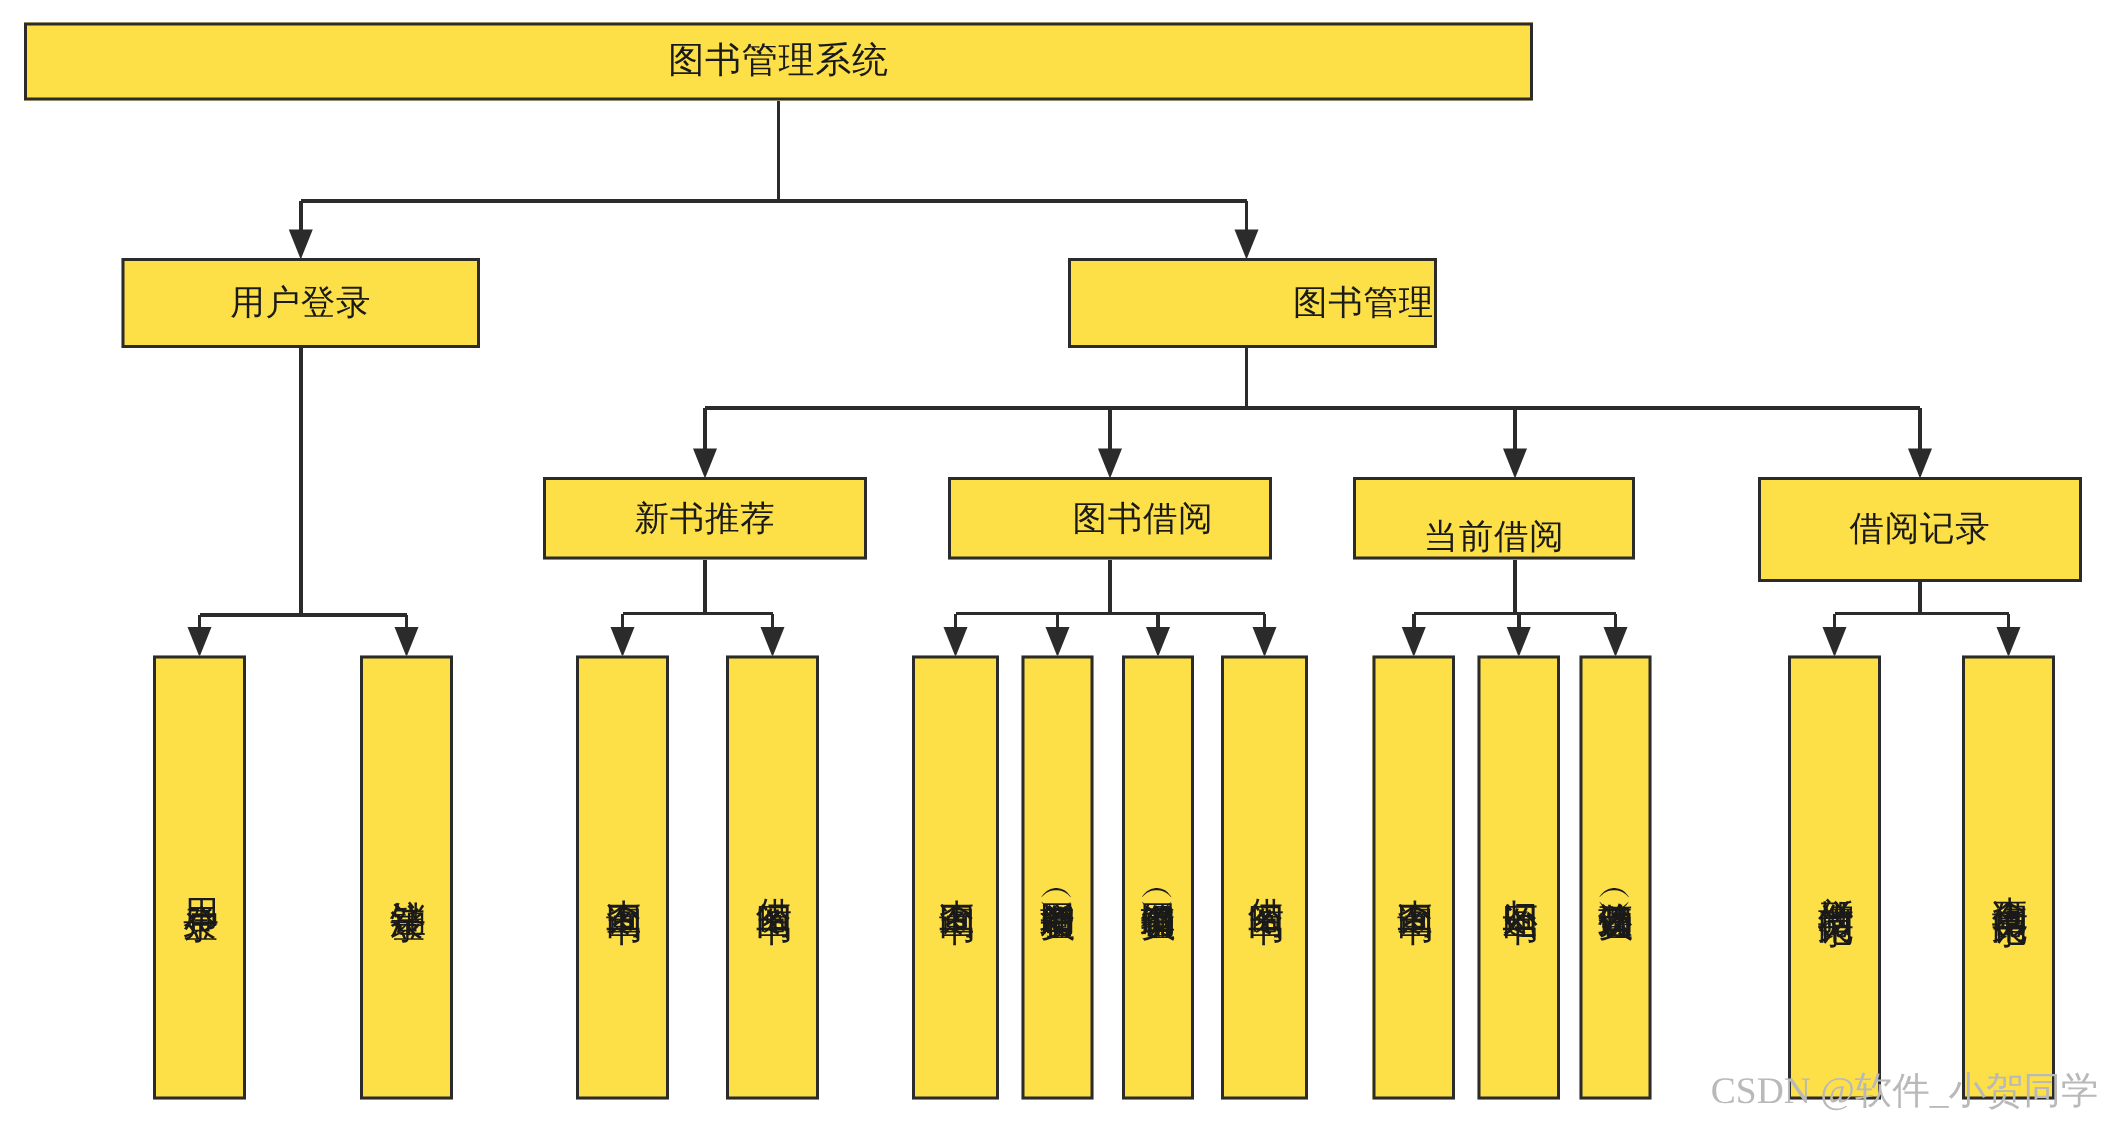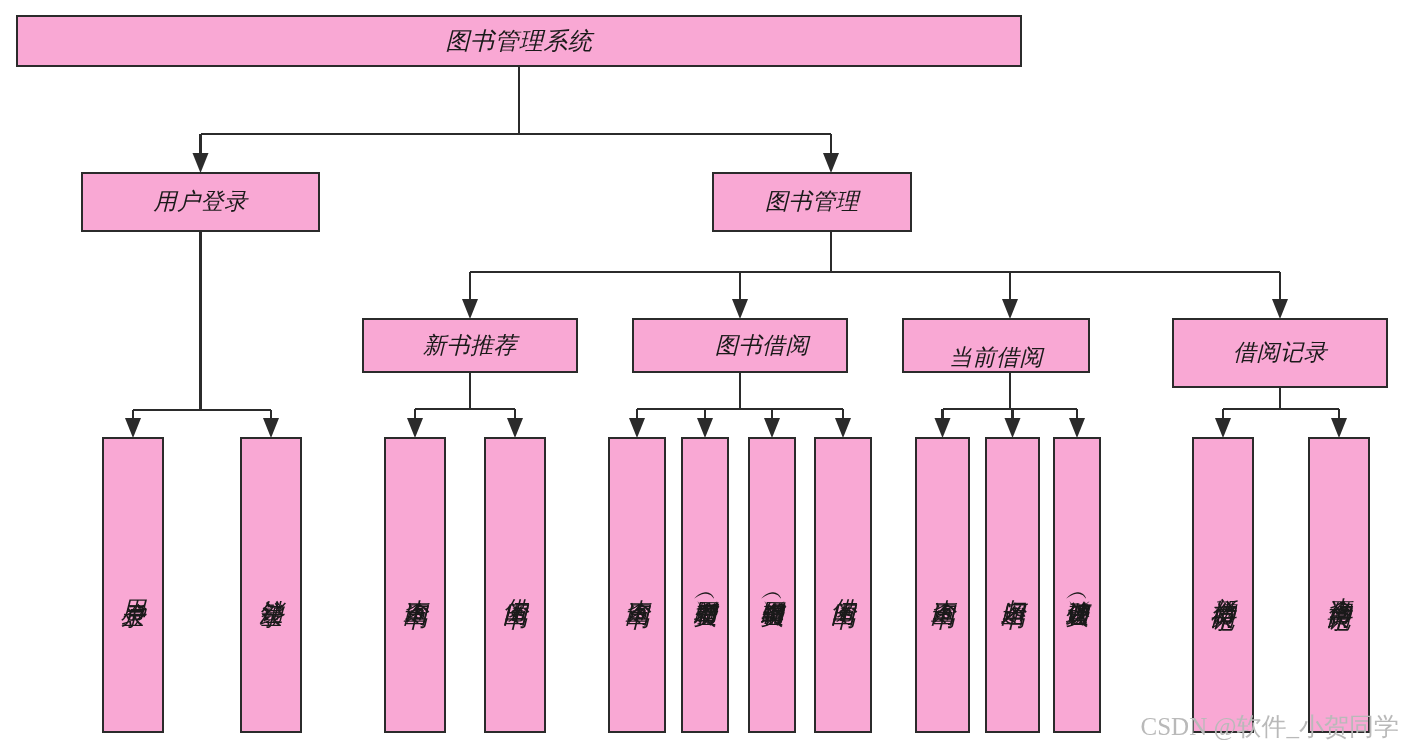--- a/index.html
+++ b/index.html
@@ -22,28 +22,27 @@
     position: absolute;
     left: 0;
     top: 0;
     width: 1405px;
     height: 747px;
     pointer-events: none;
   }
   .node {
     position: absolute;
     box-sizing: border-box;
-    background: #f9a8d4;
+    background: #fde047;
     border: 2.2px solid #2b2b2b;
     display: flex;
     align-items: center;
     justify-content: center;
     color: #1a1a1a;
     z-index: 2;
-    font-style: italic;
   }
   .node .label {
     display: block;
     text-align: center;
     line-height: 1.18;
     white-space: nowrap;
   }
   
   .node.horiz .label {
     font-size: 23px;
@@ -140,21 +139,21 @@
       <path d="M 1331 418 L 1347 418 L 1339 438 Z" fill="#2b2b2b"></path>
     </svg>
 
   <div class="node root horiz" style="left: 16px; top: 15px; width: 1006px; height: 52px;">
     <span class="label">图书管理系统</span>
   </div>
 
   <div class="node horiz" style="left: 81px; top: 172px; width: 239px; height: 60px;">
     <span class="label">用户登录</span>
   </div>
-  <div class="node horiz" style="left: 712px; top: 172px; width: 200px; height: 60px;">
+  <div class="node horiz" style="left: 712px; top: 172px; width: 246px; height: 60px; justify-content: flex-end;">
     <span class="label">图书管理</span>
   </div>
 
   <div class="node horiz" style="left: 362px; top: 318px; width: 216px; height: 55px; align-items: center;">
     <span class="label">新书推荐</span>
   </div>
   <div class="node horiz" style="left: 632px; top: 318px; width: 216px; height: 55px; padding-left: 44px;">
     <span class="label">图书借阅</span>
   </div>
   <div class="node horiz" style="left: 902px; top: 318px; width: 188px; height: 55px; align-items: flex-end;">

